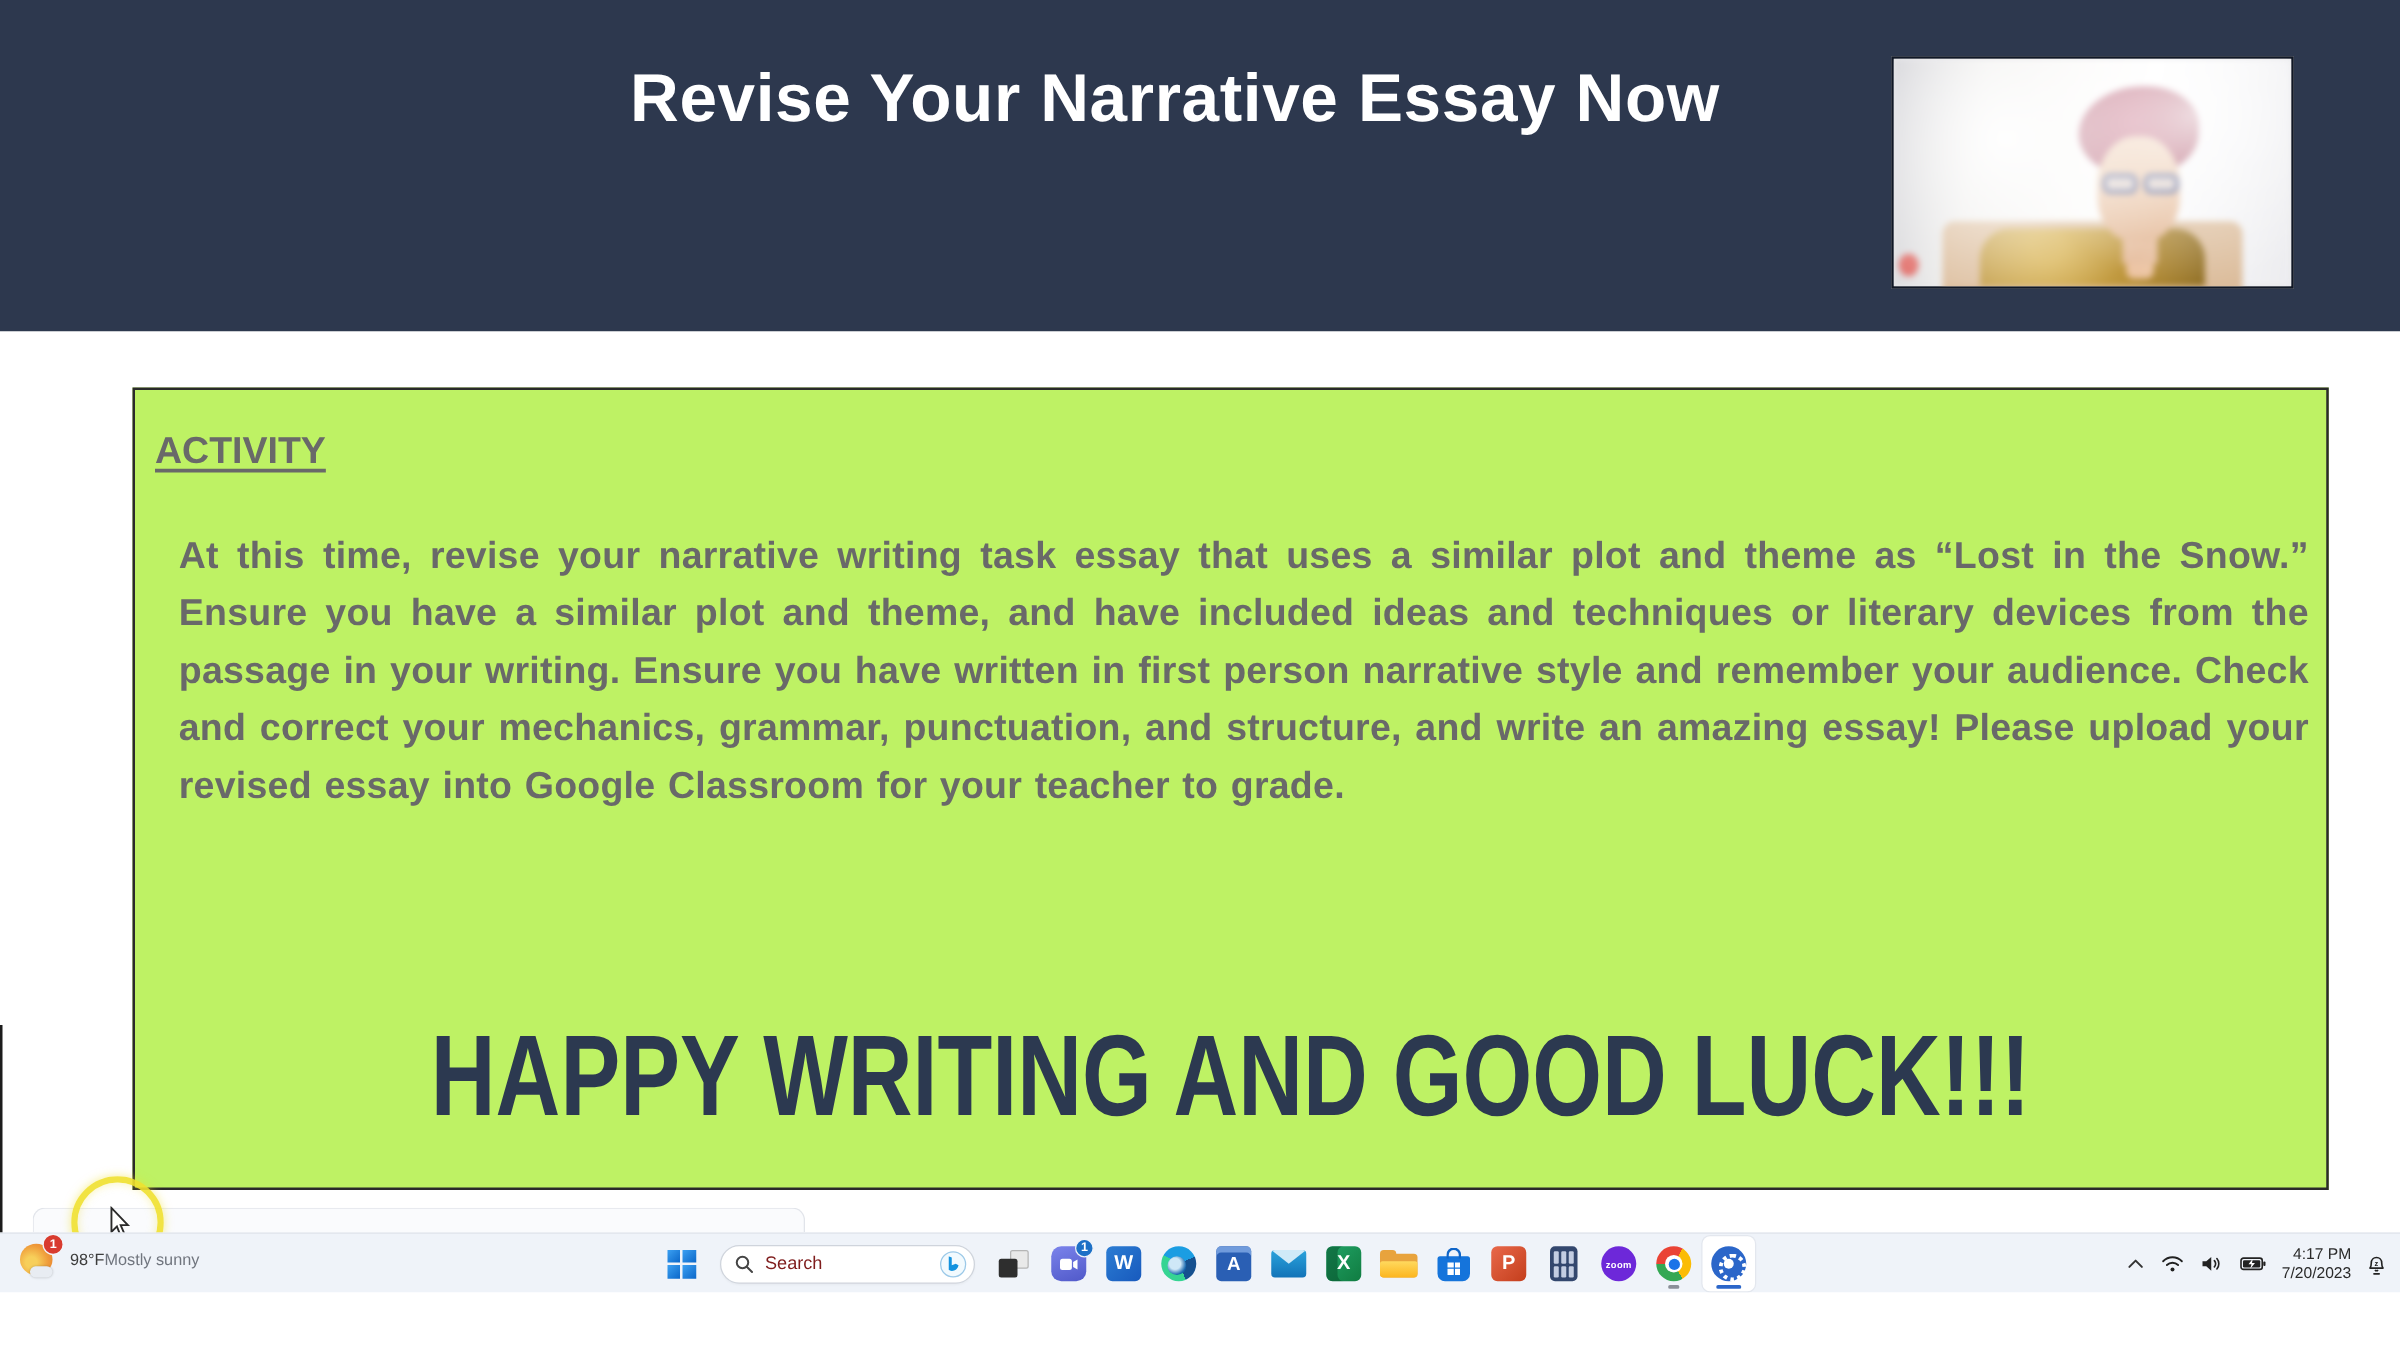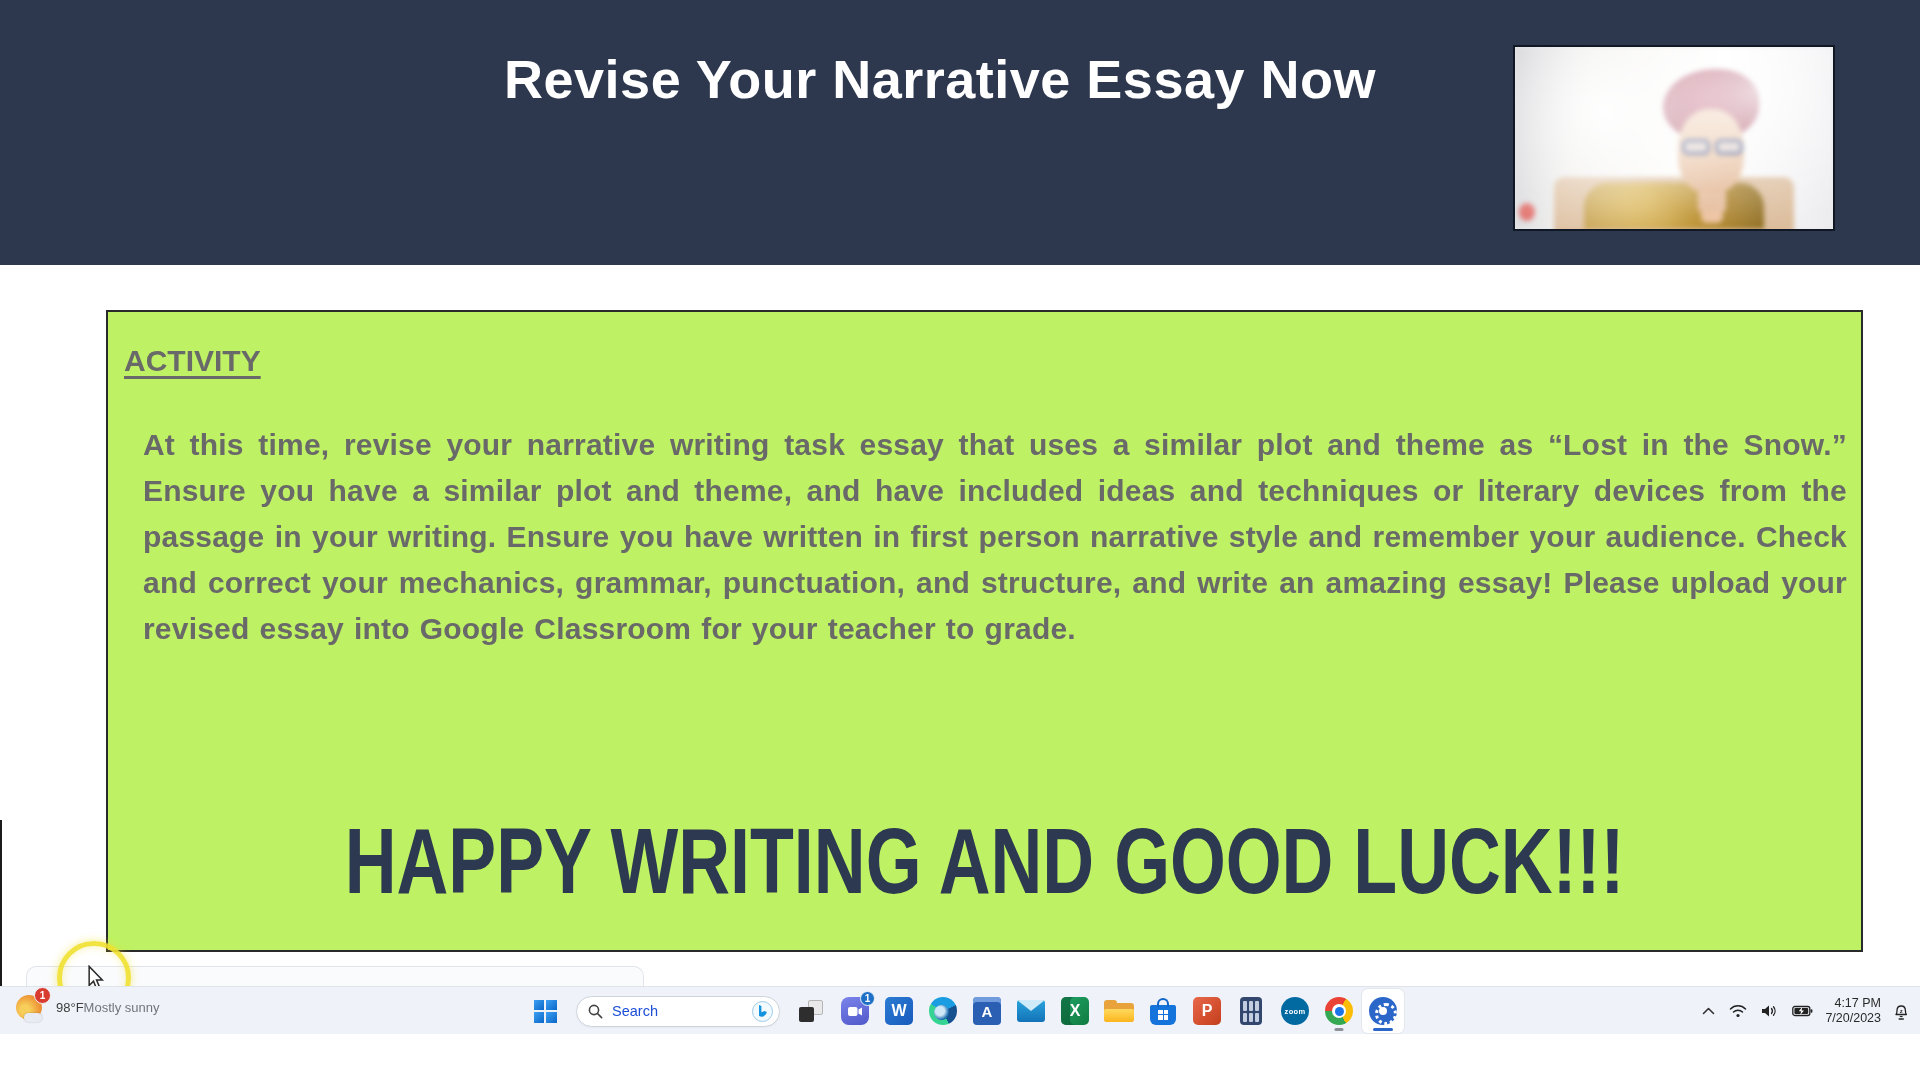--- a/index.html
+++ b/index.html
@@ -76,21 +76,21 @@
 
   .task-center { position:absolute; left:524px; top:0; height:48px; display:flex; align-items:center; gap:2px; }
   .tb-btn { width:42px; height:44px; display:flex; align-items:center; justify-content:center;
             position:relative; border-radius:6px; cursor:pointer; }
   .win-logo { width:23px; height:23px; display:grid; grid-template-columns:1fr 1fr; grid-template-rows:1fr 1fr; gap:2px; }
   .win-logo i { background:linear-gradient(135deg,#3ba0f2,#0b67c9); }
 
   .search-pill { width:204px; height:31px; margin:0 8px; background:#ffffff; border:1px solid #cfd4dc;
                  border-radius:16px; display:flex; align-items:center; padding:0 6px 0 11px; gap:9px; cursor:pointer;
                  box-shadow:0 1px 2px rgba(0,0,0,0.04); }
-  .search-label { flex:1; font-size:14.5px; color:#1d4ed8; }
+  .search-label { flex:1; font-size:14.5px; color:#7f1d1d; }
   .bing-circle { width:21px; height:21px; border-radius:50%; background:#f2fafe; border:1.5px solid #9cc9e8;
                  display:flex; align-items:center; justify-content:center; }
 
   .taskview-icon { position:relative; width:24px; height:22px; }
   .tv-dark { position:absolute; left:0; bottom:0; width:15px; height:15px; background:#2e2e2e; border-radius:2px; }
   .tv-light { position:absolute; right:0; top:0; width:15px; height:15px; background:#e9e9e9; border:1px solid #b5b5b5; border-radius:2px; }
 
   .app-sq { width:28px; height:28px; border-radius:6px; display:flex; align-items:center; justify-content:center;
             color:#fff; font-weight:700; font-size:16px; }
   .teams { background:linear-gradient(160deg,#7b83eb,#5059c9); border-radius:8px; position:relative; }
@@ -117,21 +117,21 @@
   .store-handle { position:absolute; top:0; left:7px; width:12px; height:9px; border:2px solid #0f65c8;
                   border-bottom:none; border-radius:6px 6px 0 0; }
   .store-bag { width:26px; height:20px; background:#1574db; border-radius:2px 2px 6px 6px;
                display:flex; align-items:center; justify-content:center; }
   .store-win { width:10px; height:10px; display:grid; grid-template-columns:1fr 1fr; grid-template-rows:1fr 1fr; gap:1px; }
   .store-win i { background:#ffffff; }
   .ppt { background:linear-gradient(135deg,#e8684a,#c43e1c); border-radius:5px; }
   .calc-icon { width:22px; height:28px; background:#33476e; border-radius:4px; padding:4px 3px 3px;
                display:grid; grid-template-columns:1fr 1fr 1fr; gap:2px; }
   .calc-icon i { background:#c3cde2; border-radius:1px; }
-  .zoom-icon { width:28px; height:28px; border-radius:50%; background:#0369a1; color:#fff;
+  .zoom-icon { width:28px; height:28px; border-radius:50%; background:#6d28d9; color:#fff;
                display:flex; align-items:center; justify-content:center; font-size:7.5px; font-weight:700; letter-spacing:0.3px;text-align:center; }
   .chrome-icon { width:28px; height:28px; border-radius:50%; position:relative;
                  background:conic-gradient(from 30deg,#fbbc05 0 120deg,#34a853 120deg 240deg,#ea4335 240deg 360deg); }
   .chrome-icon:before { content:""; position:absolute; left:7px; top:7px; width:14px; height:14px; border-radius:50%; background:#ffffff; }
   .chrome-icon:after { content:""; position:absolute; left:9.5px; top:9.5px; width:9px; height:9px; border-radius:50%; background:#1a73e8; }
   .run-dash { position:absolute; bottom:2px; left:50%; transform:translateX(-50%); width:9px; height:3px; border-radius:2px; background:#8a8f98; }
   .active-app { background:#ffffff; box-shadow:0 0 0 1px #e3e7ee; }
   .screenrec-icon { width:28px; height:28px; border-radius:50%; background:#2b66c9; position:relative; }
   .screenrec-icon:before { content:""; position:absolute; left:6px; top:6px; width:16px; height:16px; border-radius:50%;
                            border:3px dotted #ffffff; }

